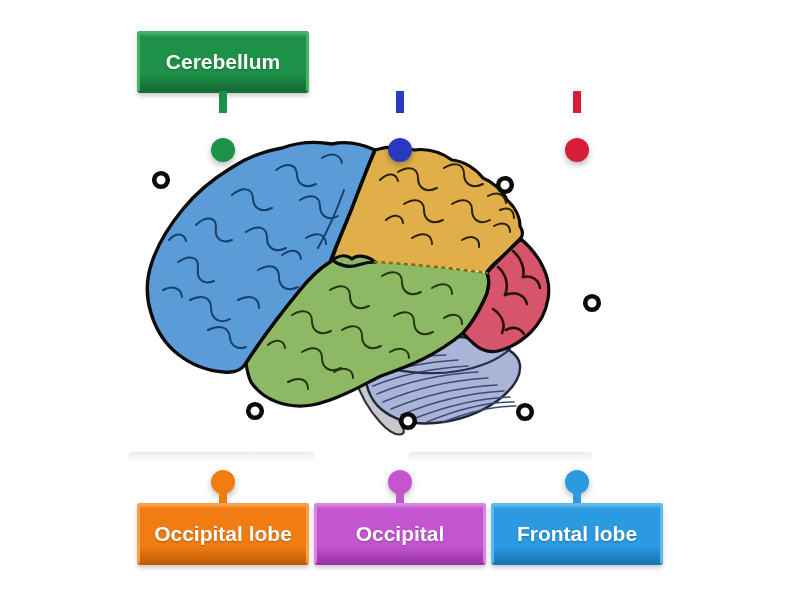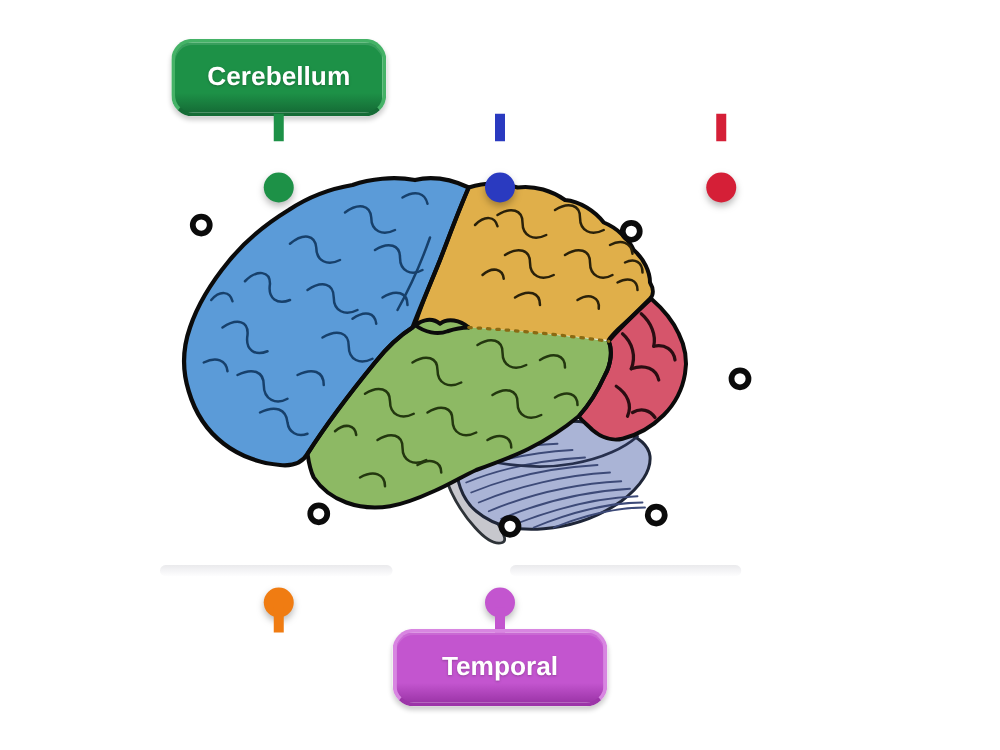--- a/index.html
+++ b/index.html
@@ -9,21 +9,21 @@
   
   .tray-shadow{position:absolute;top:452px;height:9px;border-radius:6px;opacity:.85;
         background:linear-gradient(180deg,#e6e6e9 0%,#f3f3f5 55%,#fdfdfe 100%);}
   .tray-shadow.left{left:128px;width:186px;}
   .tray-shadow.right{left:408px;width:185px;}
   
   .label-pin{position:absolute;width:172px;height:108px;}
   .label-pin.col1{left:137px;} .label-pin.col2{left:314px;} .label-pin.col3{left:491px;}
   .label-pin.top{top:31px;} .label-pin.bottom{top:458px;}
   .pin-box{position:absolute;left:0;width:172px;height:62px;box-sizing:border-box;
-        border:3px solid var(--light);border-bottom-color:var(--dark);border-radius:17px;
+        border:3px solid var(--light);border-bottom-color:var(--dark);border-radius:3px;
         background:linear-gradient(180deg,var(--fill) 0%,var(--fill) 72%,var(--dark) 100%);
         box-shadow:0 3px 4px rgba(0,0,0,.20), inset 0 2px 0 rgba(255,255,255,.12);
         display:flex;align-items:center;justify-content:center;text-align:center;
         color:#fff;font-weight:bold;font-size:21px;line-height:1.12;padding:2px 6px;
         text-shadow:0 1px 2px rgba(0,0,0,.25);cursor:grab;}
   .label-pin.top .pin-box{top:0;}
   .label-pin.bottom .pin-box{top:45px;}
   .pin-stem{position:absolute;left:calc(50% - 4px);width:8px;background:var(--fill);}
   .label-pin.top .pin-stem{top:60px;height:22px;}
   .label-pin.bottom .pin-stem{top:28px;height:20px;}
@@ -203,24 +203,34 @@
   </div>
 
   <div class="label-pin top col3" style="--fill: #d51f37; --light: #e55565; --dark: #a5132a;">
     <div class="pin-stem"></div>
     <div class="pin-dot"></div>
   </div>
 
   <div class="label-pin bottom col1" style="--fill: #f07c12; --light: #f7a14b; --dark: #c25f05;">
     <div class="pin-dot"></div>
     <div class="pin-stem"></div>
+    <div class="pin-box">
+      <span>Occipital lobe</span>
+    </div>
   </div>
 
   <div class="label-pin bottom col2" style="--fill: #c355cf; --light: #d886e1; --dark: #9c35a8;">
     <div class="pin-dot"></div>
     <div class="pin-stem"></div>
     <div class="pin-box">
-      <span>Temporal</span>
-    </div>
-  </div>
-
+      <span>Occipital</span>
+    </div>
+  </div>
+
+  <div class="label-pin bottom col3" style="--fill: #2b9ae0; --light: #5fb9ec; --dark: #1878b5;">
+    <div class="pin-dot"></div>
+    <div class="pin-stem"></div>
+    <div class="pin-box">
+      <span>Frontal lobe</span>
+    </div>
+  </div>
 
 </div>
 
 </body></html>

